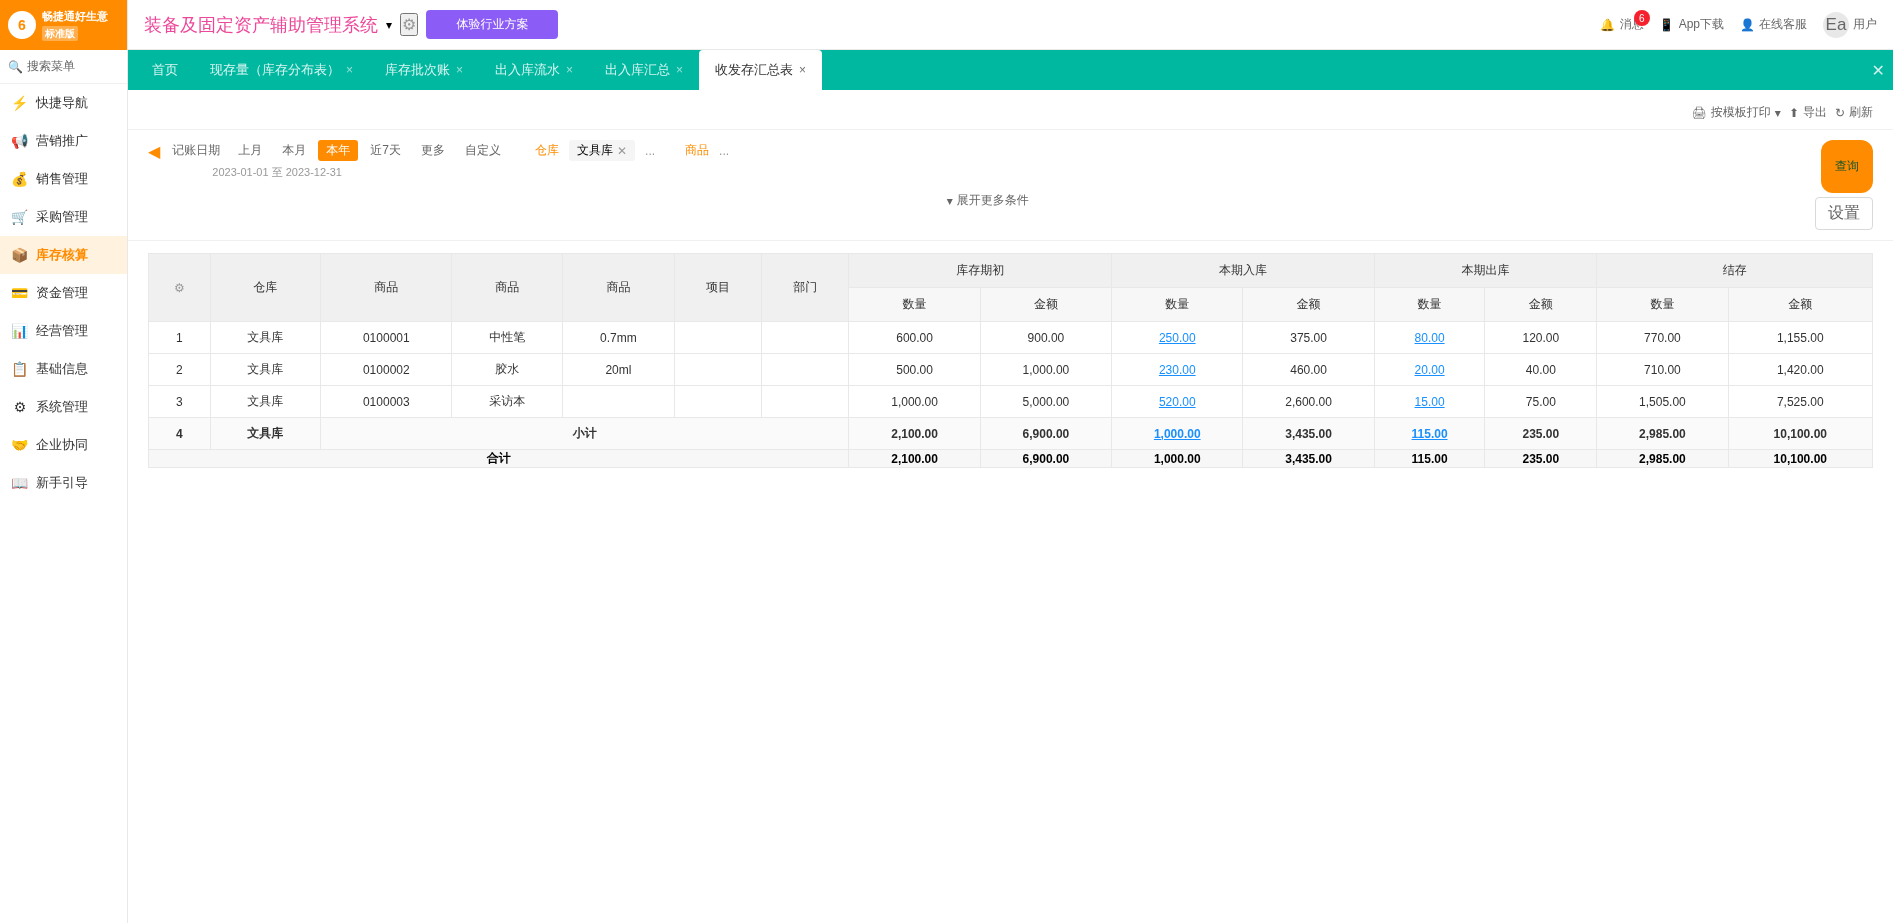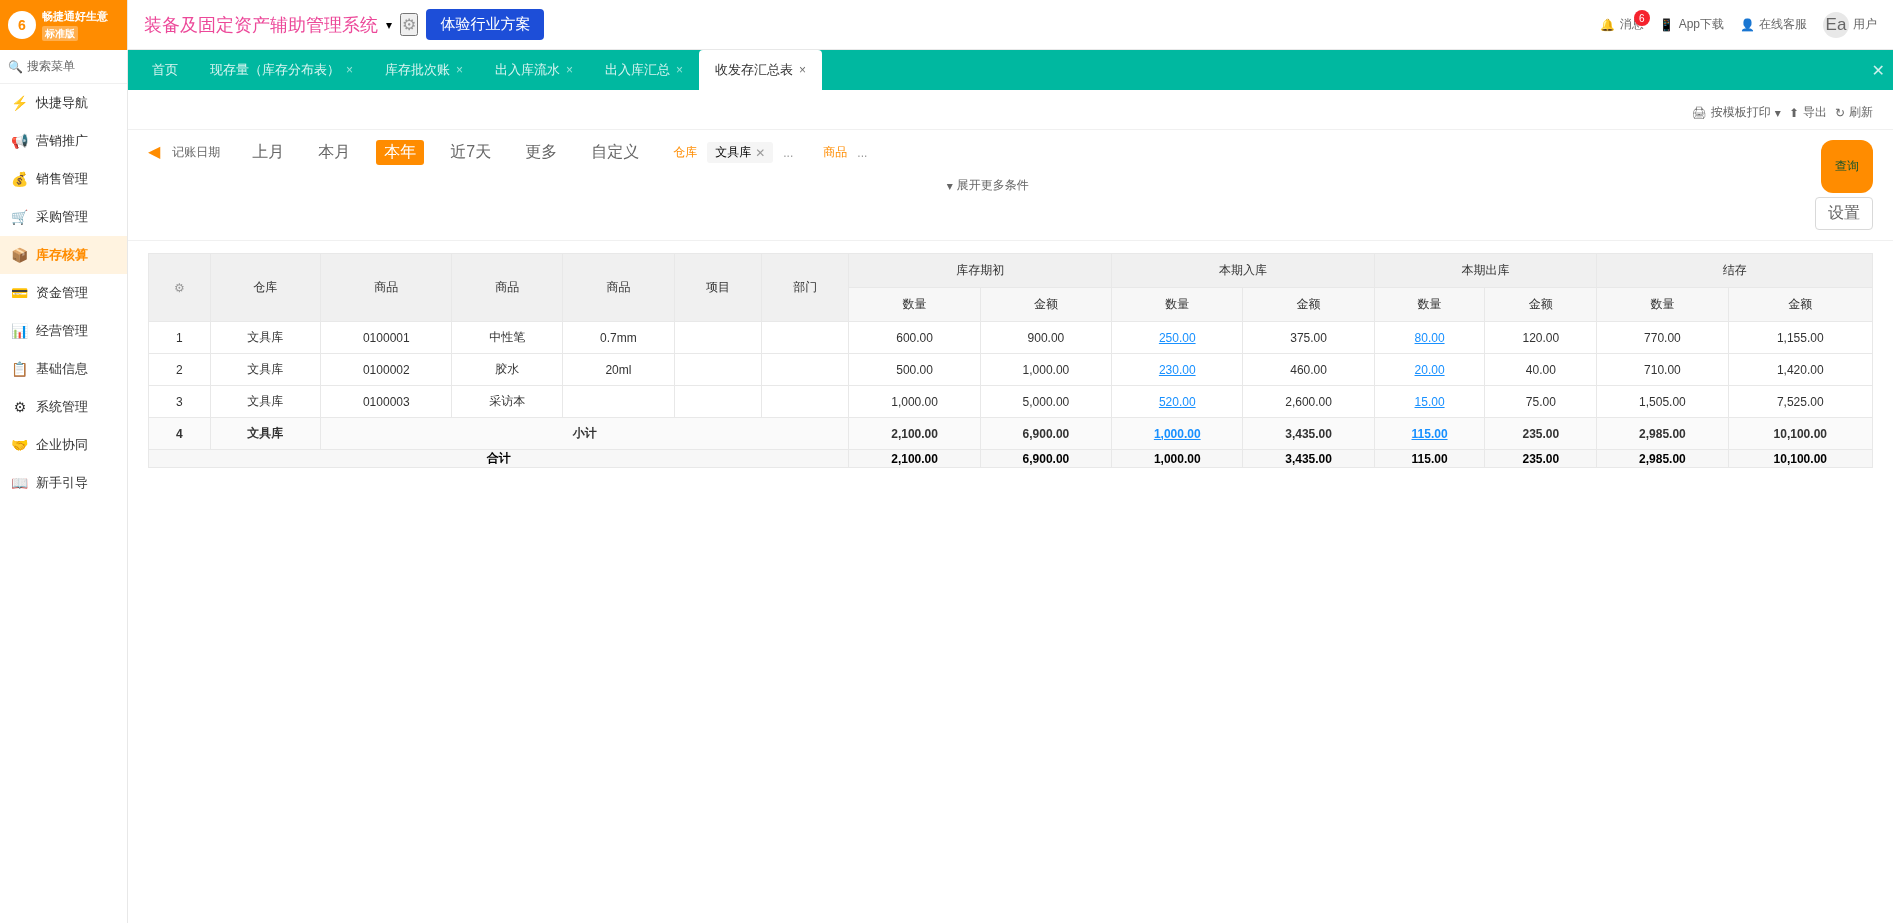--- a/index.html
+++ b/index.html
@@ -17,39 +17,39 @@
     .sidebar-item-icon { width: 16px; height: 16px; display: flex; align-items: center; justify-content: center; font-size: 14px; flex-shrink: 0; }
 
     
     .main { flex: 1; display: flex; flex-direction: column; overflow: hidden; }
 
     
     .top-header { height: 50px; background: #fff; border-bottom: 1px solid #e8e8e8; display: flex; align-items: center; justify-content: space-between; padding: 0 16px; flex-shrink: 0; }
     .top-header-left { display: flex; align-items: center; gap: 8px; }
     .system-title { color: #ec4899; font-size: 18px; }
     .gear-btn { color: #999; cursor: pointer; font-size: 16px; }
-    .trial-btn { background: #1d4ed8; color: #fff; border: none; border-radius: 4px; padding: 6px 14px; font-size: 15px; cursor: pointer; }
+    .trial-btn { background: #8b5cf6; color: #fff; border: none; border-radius: 4px; padding: 6px 30px; font-size: 12px; cursor: pointer; }
     .top-header-right { display: flex; align-items: center; gap: 16px; color: #666; font-size: 12px; }
     .notification-item { display: flex; align-items: center; gap: 4px; cursor: pointer; position: relative; }
     .badge { background: #f5222d; color: #fff; border-radius: 50%; width: 16px; height: 16px; font-size: 10px; display: flex; align-items: center; justify-content: center; position: absolute; top: -6px; right: -6px; }
     .user-avatar { width: 26px; height: 26px; background: #e8e8e8; border-radius: 50%; display: flex; align-items: center; justify-content: center; font-size: 17px; color: #666; }
 
     
     .tab-bar { background: #00b8a0; display: flex; align-items: center; padding: 0 8px; flex-shrink: 0; height: 40px; }
     .tab-item { padding: 0 16px; height: 40px; display: flex; align-items: center; gap: 6px; color: rgba(255,255,255,0.85); cursor: pointer; font-size: 13px; white-space: nowrap; }
     .tab-item.active { background: #fff; color: #333; border-radius: 4px 4px 0 0; }
     .tab-close { color: inherit; opacity: 0.7; font-size: 12px; cursor: pointer; }
     .tab-bar-close { margin-left: auto; color: #fff; cursor: pointer; font-size: 16px; opacity: 0.8; }
 
     
     .content { flex: 1; background: #fff; overflow: auto; padding: 0; }
     .page-title { font-size: 15px; font-weight: bold; color: #333; margin-bottom: 12px; }
     .filter-label { color: #666; font-size: 12px; white-space: nowrap; }
     .date-options { display: flex; align-items: center; gap: 4px; }
-    .date-btn { padding: 2px 8px; border-radius: 3px; cursor: pointer; color: #666; font-size: 16px; border: none; background: none; margin-left: 14px; }
+    .date-btn { padding: 2px 8px; border-radius: 3px; cursor: pointer; color: #666; font-size: 12px; border: none; background: none; }
     .date-btn.active { background: #ff8c00; color: #fff; border-radius: 3px; }
     .filter-tag { display: flex; align-items: center; gap: 4px; background: #f5f5f5; border-radius: 3px; padding: 2px 8px; font-size: 12px; }
     .filter-tag-close { cursor: pointer; color: #999; }
     .filter-more-btn { color: #999; cursor: pointer; font-size: 12px; border: none; background: none; }
     .expand-btn { display: flex; align-items: center; gap: 4px; color: #666; cursor: pointer; font-size: 12px; border: none; background: none; padding: 4px 8px; }
     .action-btn { background: #ff8c00; color: #14532d; border: none; border-radius: 12px; padding: 18px 14px; font-size: 12px; cursor: pointer; }
     .set-btn { background: #fff; color: #666; border: 1px solid #d9d9d9; border-radius: 4px; padding: 5px 12px; font-size: 16px; cursor: pointer; }
     .icon-btn { color: #666; cursor: pointer; font-size: 12px; display: flex; align-items: center; gap: 4px; border: none; background: none; }
 
     
@@ -228,20 +228,21 @@
           </div>
           <span style="color:#ff8c00;margin-left:16px;font-size:12px;">仓库</span>
           <div class="filter-tag">
             <span>文具库</span>
             <span class="filter-tag-close">✕</span>
           </div>
           <button class="filter-more-btn">...</button>
           <span style="margin-left:20px;color:#ff8c00;font-size:12px;">商品</span>
           <button class="filter-more-btn">...</button>
         </div>
+        <div style="color:#999;font-size:11px;margin-left:40px;">2023-01-01 至 2023-12-31</div>
         <div style="margin-top:8px;display:flex;justify-content:center;">
           <button class="expand-btn">
             <span>▾</span>
             <span>展开更多条件</span>
           </button>
         </div>
       </div>
       <div style="display:flex;flex-direction:column;gap:4px;align-items:flex-end;">
         <button class="action-btn">查询</button>
         <button class="set-btn">设置</button>

